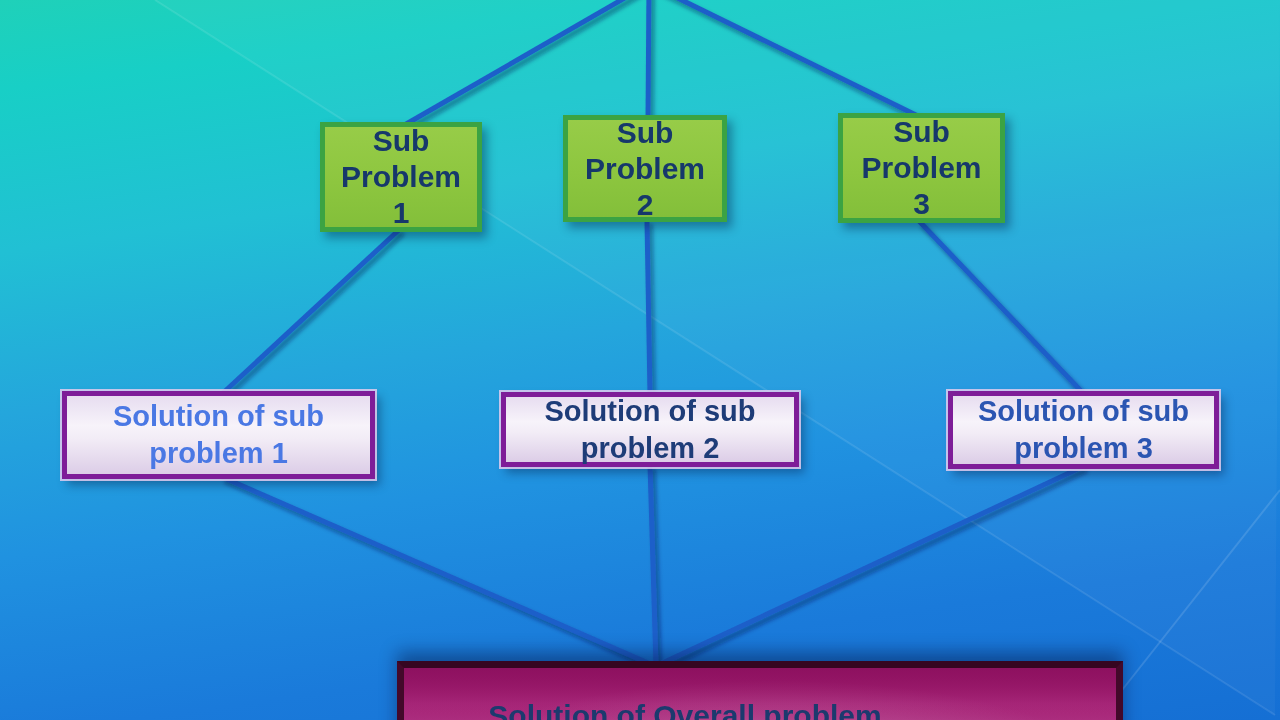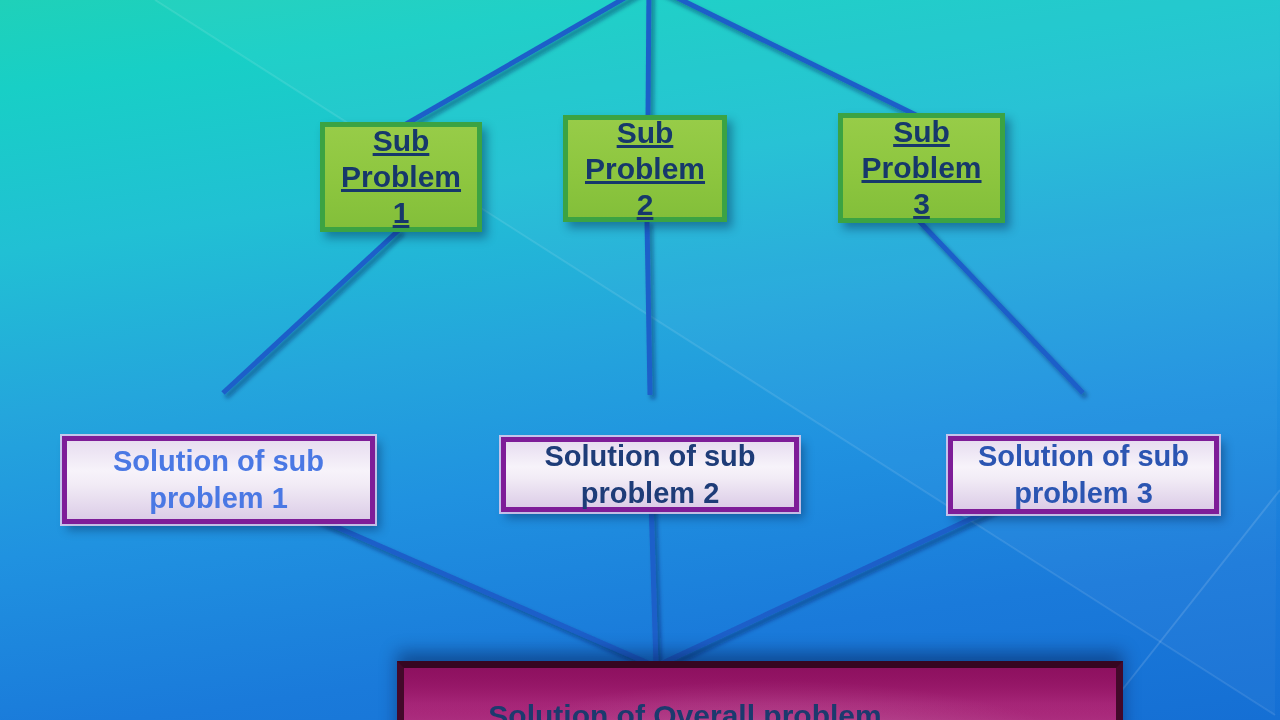--- a/index.html
+++ b/index.html
@@ -28,34 +28,32 @@
     font-weight: bold;
     white-space: pre-line;
   }
 
   .sub {
     background: linear-gradient(180deg, #97cc48 0%, #8dc63f 55%, #83bf3a 100%);
     border: 5px solid #3ba343;
     color: #16386b;
     font-size: 30px; line-height: 36px;
     box-shadow: 5px 6px 9px rgba(0, 20, 60, 0.38);
-    text-decoration: underline;
   }
   .sub1 { left: 320px; top: 122px; width: 162px; height: 110px; }
   .sub2 { left: 563px; top: 115px; width: 164px; height: 107px; }
   .sub3 { left: 838px; top: 113px; width: 167px; height: 110px; }
 
   .sol {
     background: linear-gradient(180deg,
       #e7ddf0 0%, #f7f3fa 38%, #f2ecf6 55%, #dccde7 100%);
     border: 5px solid #7e1d98;
     font-size: 29px; line-height: 37px;
     box-shadow: 0 0 0 2px rgba(225, 205, 238, 0.85),
                 5px 6px 9px rgba(0, 20, 60, 0.38);
-    margin-top: 45px;
   }
   .sol1 { left: 62px;  top: 391px; width: 313px; height: 88px; color: #4a78e4; }
   .sol2 { left: 501px; top: 392px; width: 298px; height: 75px; color: #1e3c78; }
   .sol3 { left: 948px; top: 391px; width: 271px; height: 78px; color: #2b55b2; }
 
   .overall {
     left: 397px; top: 661px; width: 726px; height: 130px;
     align-items: flex-start;
     justify-content: center;
     border: 7px solid #43092a;

